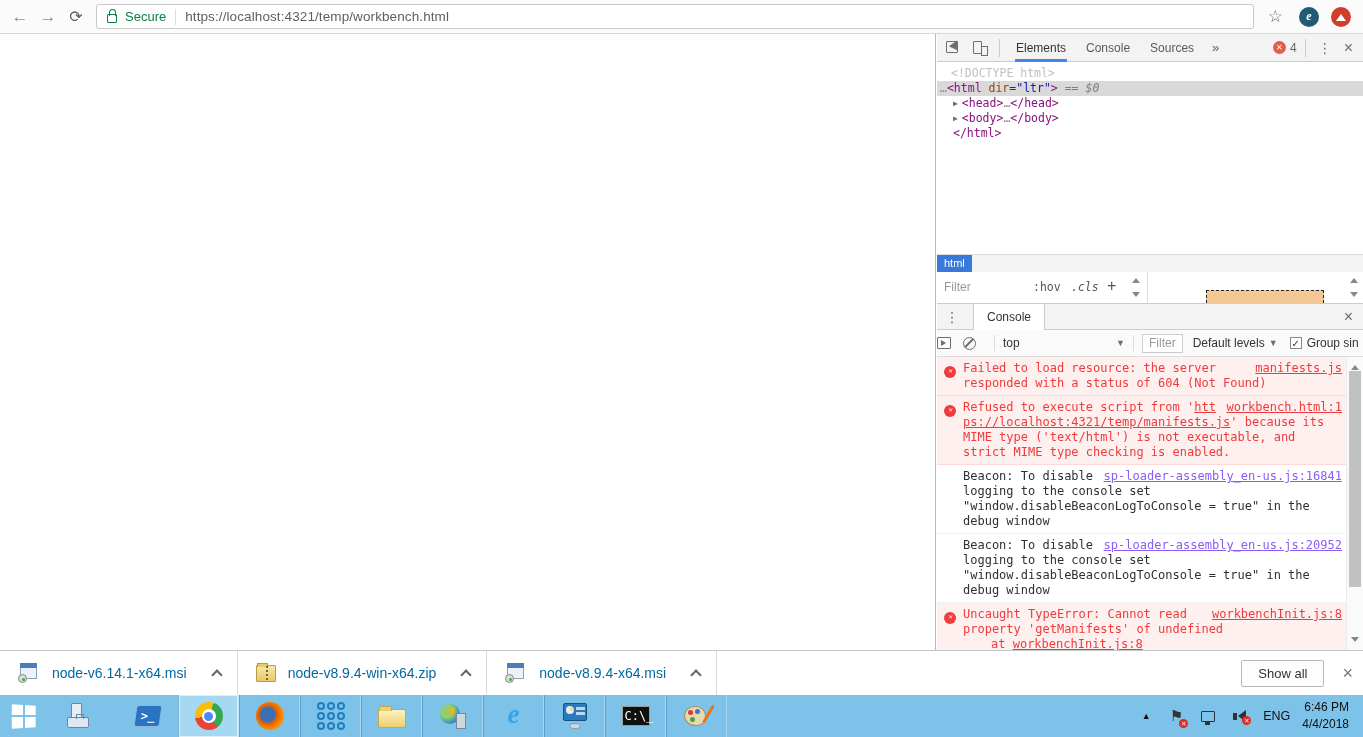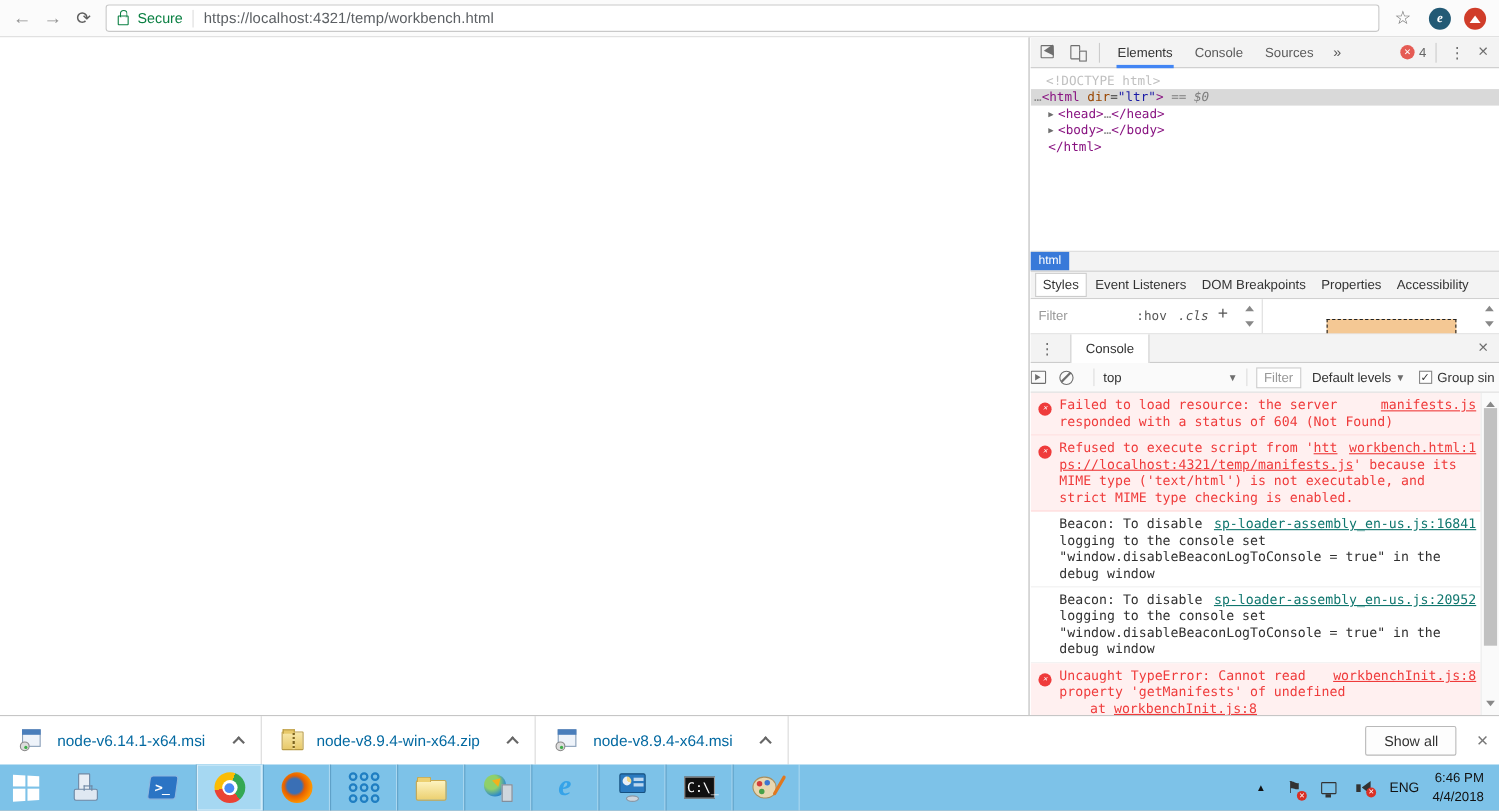--- a/index.html
+++ b/index.html
@@ -122,21 +122,21 @@
   .msg-list { position:absolute; left:0; top:0; right:17px; }
   .msg { display:flex; padding:4px 4px 4px 0; border-bottom:1px solid #f0f0f0; }
   .msg.error { background:#fff0f0; border-bottom:1px solid #ffd9d9; color:#ef3b3b; }
   .msg.info  { color:#303030; }
   .icol { width:26px; flex:none; text-align:center; padding-top:1px; }
   .m-err-ico { display:inline-flex; width:12px; height:12px; border-radius:50%; background:#ef3b3b; color:#fff;
                font-size:7px; align-items:center; justify-content:center; }
   .mbody { flex:1; }
   .src { float:right; margin-left:10px; text-decoration:underline; cursor:pointer; }
   .msg.error .src, .msg.error .mlink { color:#ef3b3b; text-decoration:underline; }
-  .msg.info .src { color:#0f766e; }
+  .msg.info .src { color:#8b5cf6; }
   .mlink { word-break:break-all; }
   .stack { padding-left:28px; }
   .stack a { text-decoration:underline; color:#ef3b3b; cursor:pointer; }
 
   
   .c-scroll { position:absolute; right:0; top:0; bottom:0; width:17px; background:#fafafa; border-left:1px solid #ececec; }
   .c-thumb { position:absolute; left:2px; right:2px; top:14px; height:216px; background:#c1c1c1; }
   .cs-up { position:absolute; top:4px; left:4px; }
   .cs-dn { position:absolute; bottom:4px; left:4px; }
   .cs-up i, .cs-dn i { display:block; }
@@ -301,27 +301,20 @@
       <div class="trow selected"><span class="gray2">…</span><span class="tag">&lt;html </span><span class="attr">dir</span><span class="punct">=</span><span class="val">"ltr"</span><span class="tag">&gt;</span><span class="hint"> == $0</span></div>
       <div class="trow child"><span class="arrow">▶</span><span class="tag">&lt;head&gt;</span><span class="gray2">…</span><span class="tag">&lt;/head&gt;</span></div>
       <div class="trow child"><span class="arrow">▶</span><span class="tag">&lt;body&gt;</span><span class="gray2">…</span><span class="tag">&lt;/body&gt;</span></div>
       <div class="trow child"><span class="tag">&lt;/html&gt;</span></div>
     </div>
 
     <div class="crumbs">
       <span class="crumb">html</span>
     </div>
 
-    <div class="stabs">
-      <span class="stab active">Styles</span>
-      <span class="stab">Event Listeners</span>
-      <span class="stab">DOM Breakpoints</span>
-      <span class="stab">Properties</span>
-      <span class="stab">Accessibility</span>
-    </div>
 
     <div class="sfilter">
       <span class="sf-ph">Filter</span>
       <span class="sf-hov">:hov</span>
       <span class="sf-cls">.cls</span>
       <span class="sf-add">+</span>
       <span class="mini-scroll ms-l">
           <i class="tri-up"></i>
           <i class="tri-dn"></i>
         </span>

